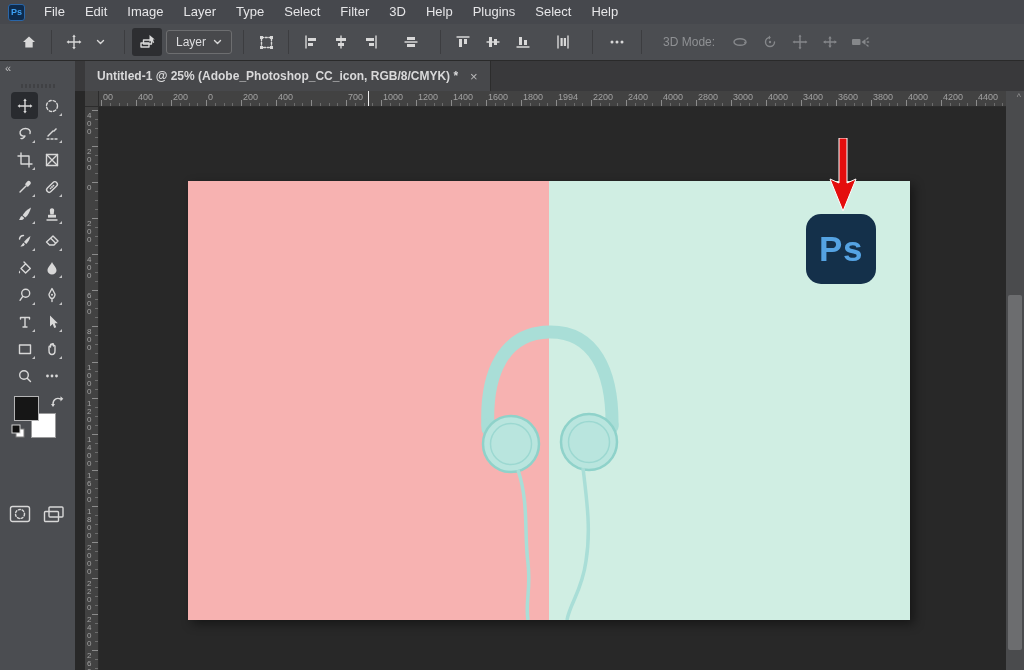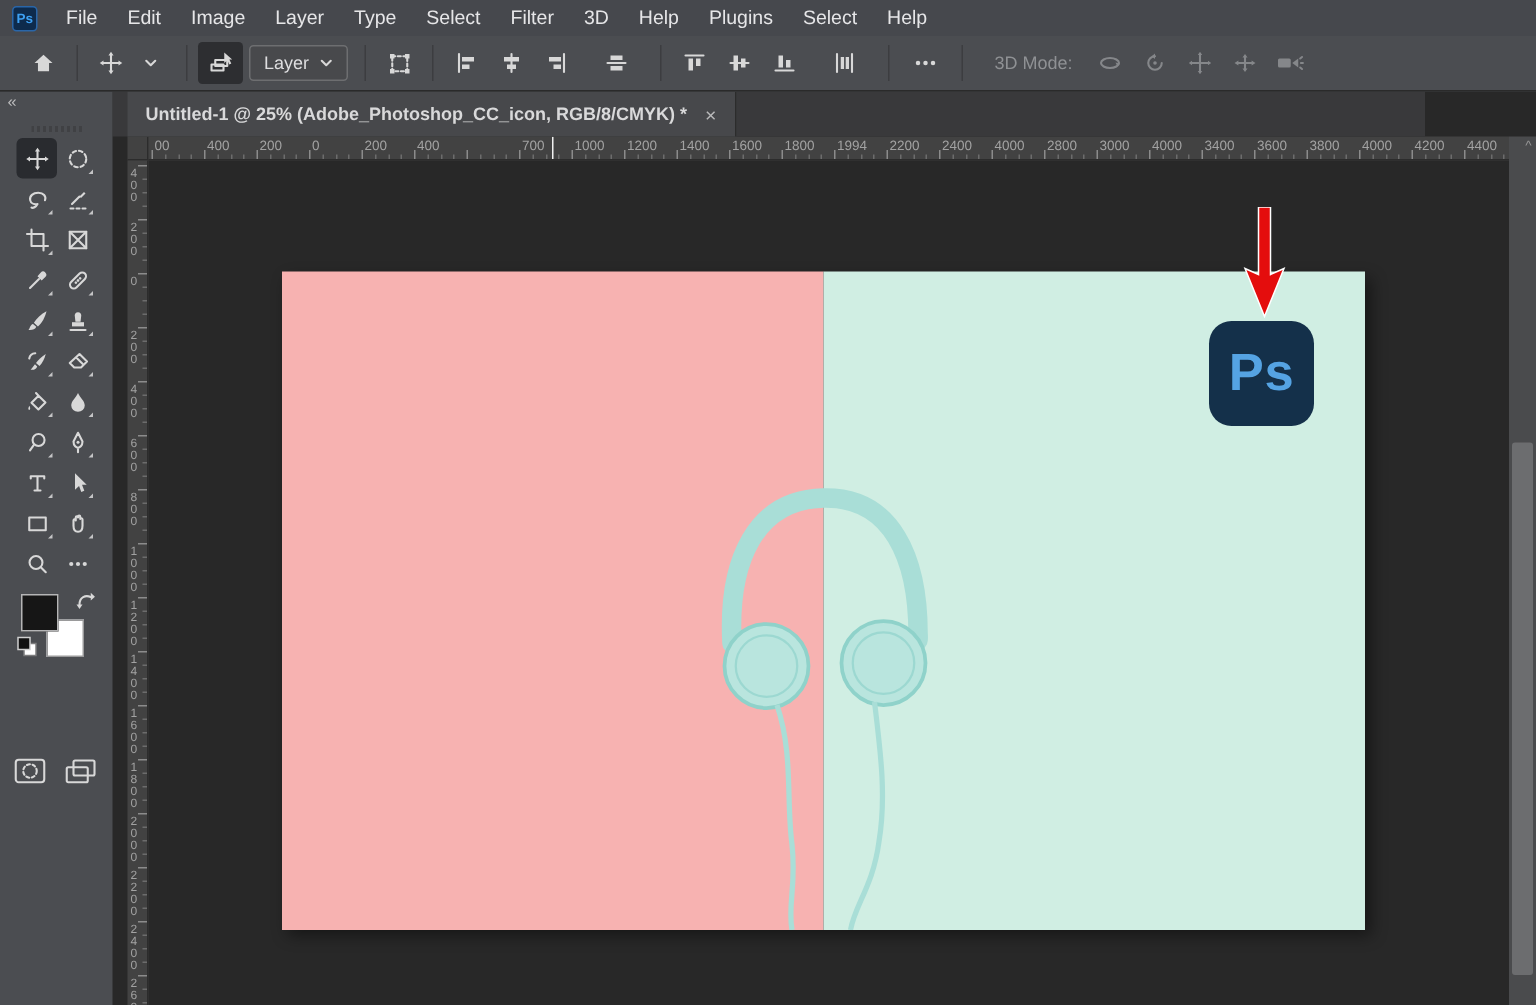--- a/index.html
+++ b/index.html
@@ -21,21 +21,21 @@
   .opt-btn{width:30px;height:28px;display:flex;align-items:center;justify-content:center;flex:0 0 auto;}
   .opt-btn.pressed{background:#2d2e31;border-radius:3px;}
   .chev{margin-left:-4px;margin-right:2px;}
   .dd{display:flex;align-items:center;gap:7px;height:22px;padding:0 9px;margin:0 4px;
       border:1px solid #6d6e70;border-radius:3px;background:#48494c;font-size:12px;color:#dedee0;}
   .threed-label{font-size:12px;color:#8f9194;margin:0 10px 0 14px;}
   .ic{stroke:#d8d8d8;fill:none;stroke-width:1.4;stroke-linecap:round;stroke-linejoin:round;}
   .icf{fill:#d8d8d8;stroke:none;}
   .dim .ic{stroke:#85878a;}  .dim .icf{fill:#85878a;}
   
-  .tabbar{position:absolute;left:75px;top:61px;width:875px;height:30px;background:#39393b;z-index:20;}
+  .tabbar{position:absolute;left:75px;top:61px;width:949px;height:30px;background:#39393b;z-index:20;}
   .tab{position:absolute;left:10px;top:0;height:30px;background:#47484b;display:flex;
        align-items:center;padding:0 12px;border-right:1px solid #2c2c2c;box-sizing:border-box;}
   .tab-title{font-size:12px;font-weight:bold;color:#d9d9da;white-space:nowrap;}
   .tab-close{margin-left:12px;font-size:13px;color:#b9b9ba;}
   
   .toolpanel{position:absolute;left:0;top:61px;width:75px;height:609px;background:#4b4d51;z-index:25;}
   .collapse{position:absolute;left:5px;top:1px;font-size:11px;color:#bdbdbe;}
   .grip{position:absolute;left:50%;top:23px;transform:translateX(-50%);width:34px;height:4px;
         background:repeating-linear-gradient(90deg,#404144 0 2px,transparent 2px 4px);}
   .tools{position:absolute;left:11px;top:31px;display:grid;grid-template-columns:27px 27px;grid-auto-rows:27px;}

